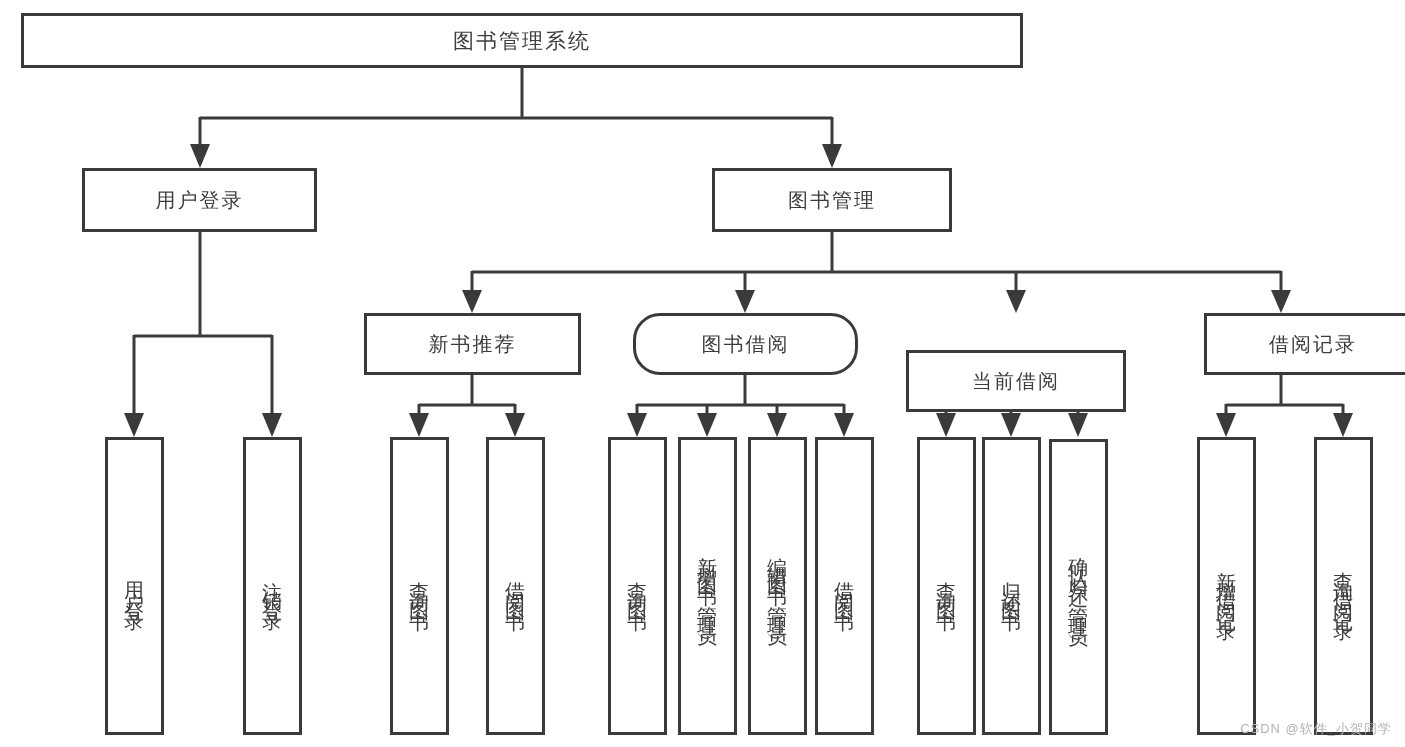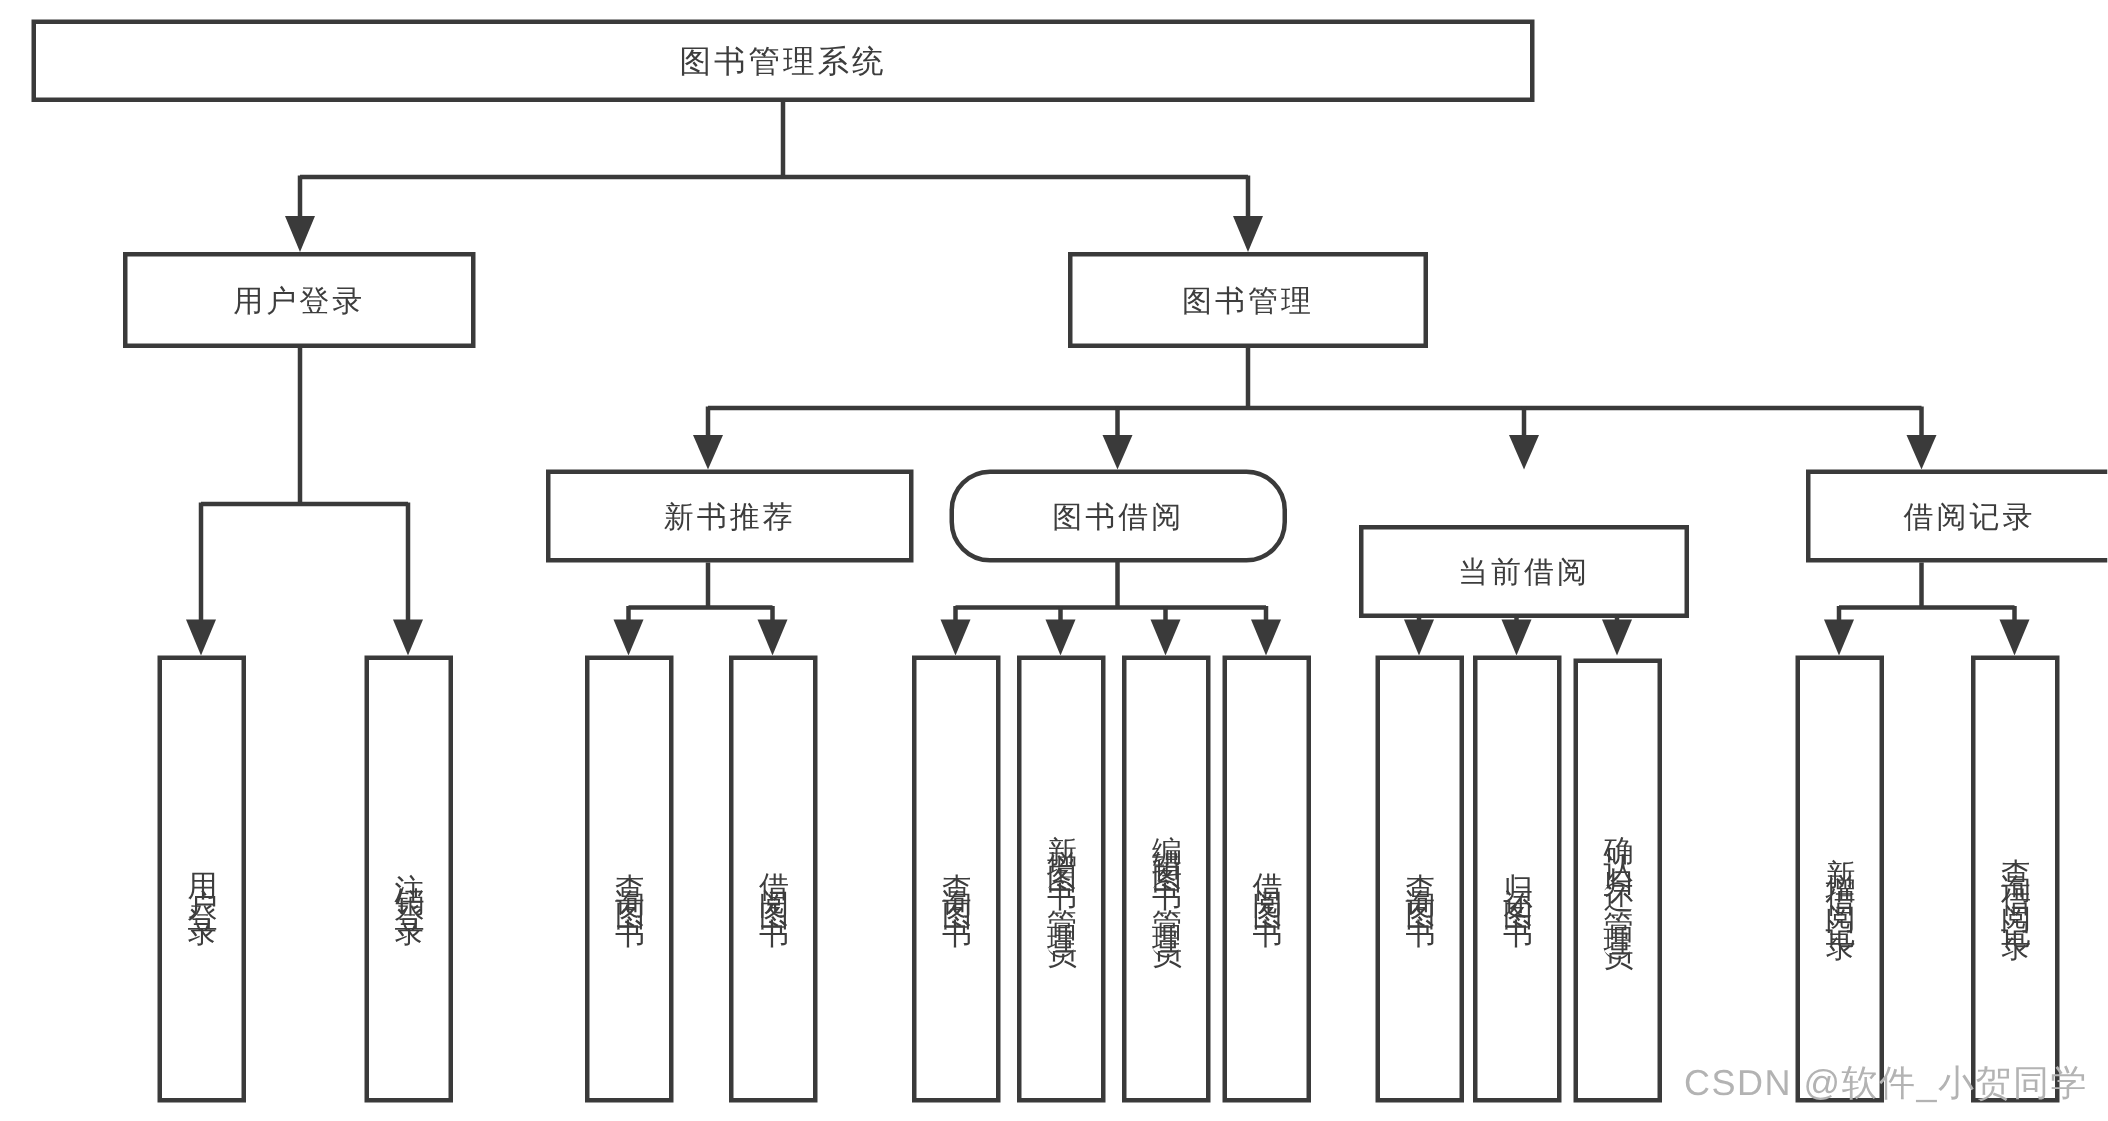--- a/index.html
+++ b/index.html
@@ -55,21 +55,21 @@
     text-orientation:mixed;
     font-size:20px;
     line-height:1;
     letter-spacing:10px;
     white-space:nowrap;
   }
   .watermark{
     position:absolute;
     right:13px;
     bottom:9px;
-    font-size:24px;
+    font-size:13px;
     letter-spacing:1px;
     color:var(--watermark);
     pointer-events:none;
   }
 </style>
 </head>
 <body>
 
 <div class="canvas">
 
@@ -133,21 +133,21 @@
       <polygon points="1216,413 1236,413 1226,437"></polygon>
     <line x1="1343" y1="404" x2="1343" y2="416"></line>
       <polygon points="1333,413 1353,413 1343,437"></polygon>
   </svg>
 
   <div class="node root" style="left:21px;top:13px;width:1002px;height:55px;">图书管理系统</div>
 
   <div class="node" style="left:82px;top:168px;width:235px;height:64px;">用户登录</div>
   <div class="node" style="left:712px;top:168px;width:240px;height:64px;">图书管理</div>
 
-  <div class="node" style="left:364px;top:313px;width:245px;height:62px;">新书推荐</div>
+  <div class="node" style="left:364px;top:313px;width:217px;height:62px;">新书推荐</div>
   <div class="node" style="left:633px;top:313px;width:225px;height:62px;border-radius:27px;">图书借阅</div>
   <div class="node" style="left:906px;top:313px;width:220px;height:62px;margin-top:37px;">当前借阅</div>
   <div class="node" style="left:1204px;top:313px;width:218px;height:62px;">借阅记录</div>
 
   <div class="node leaf" style="left:105px;top:437px;width:59px;height:298px;">
     <span class="vtext">用户登录</span>
   </div>
   <div class="node leaf" style="left:243px;top:437px;width:59px;height:298px;">
     <span class="vtext">注销登录</span>
   </div>

